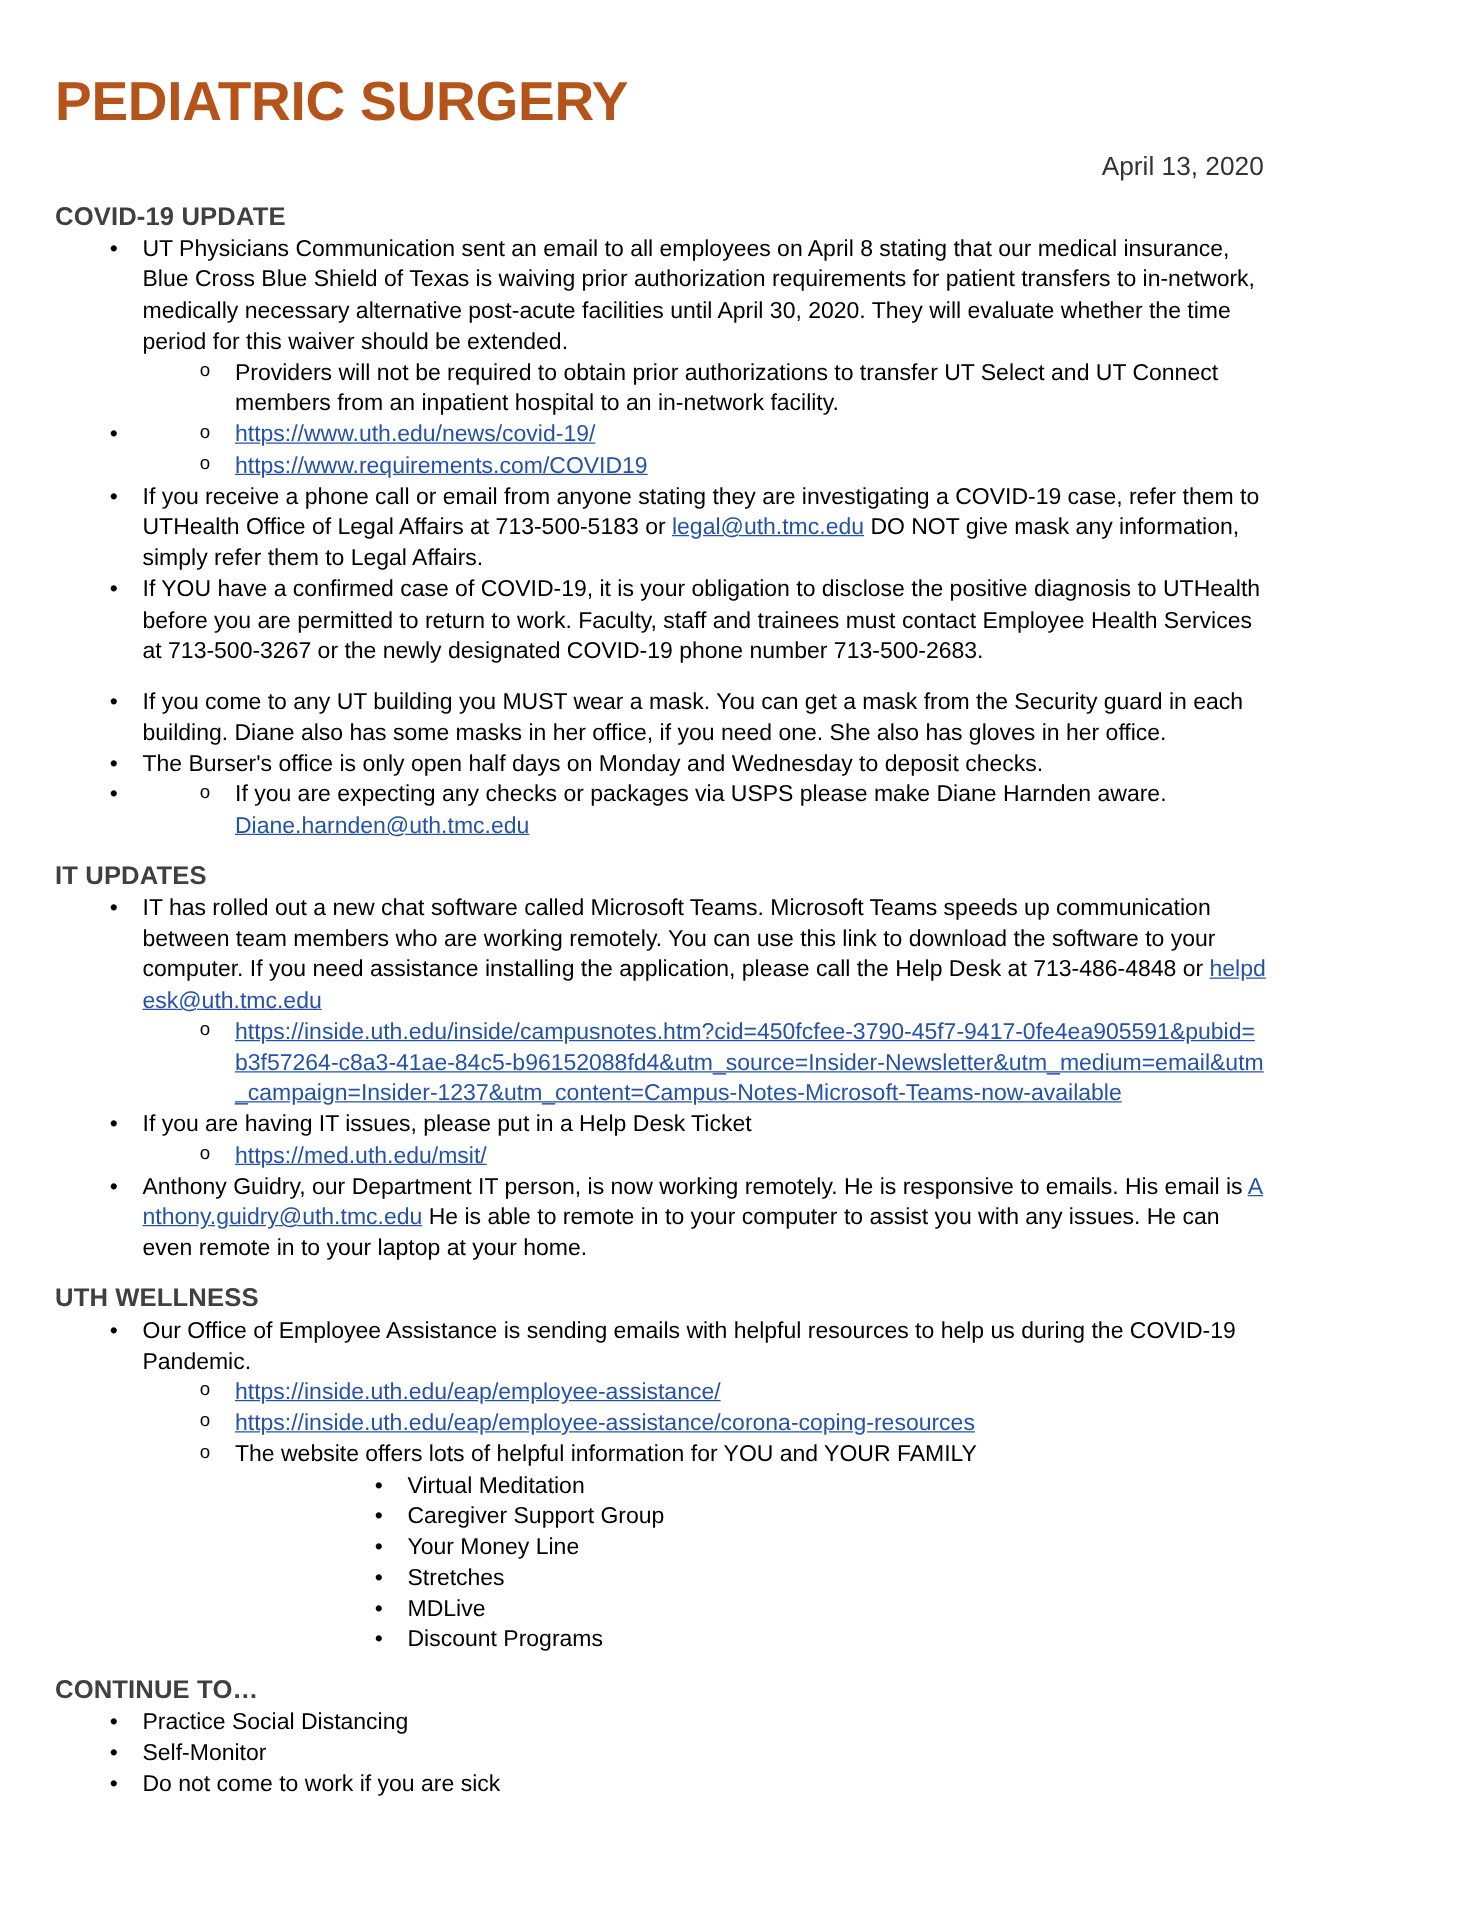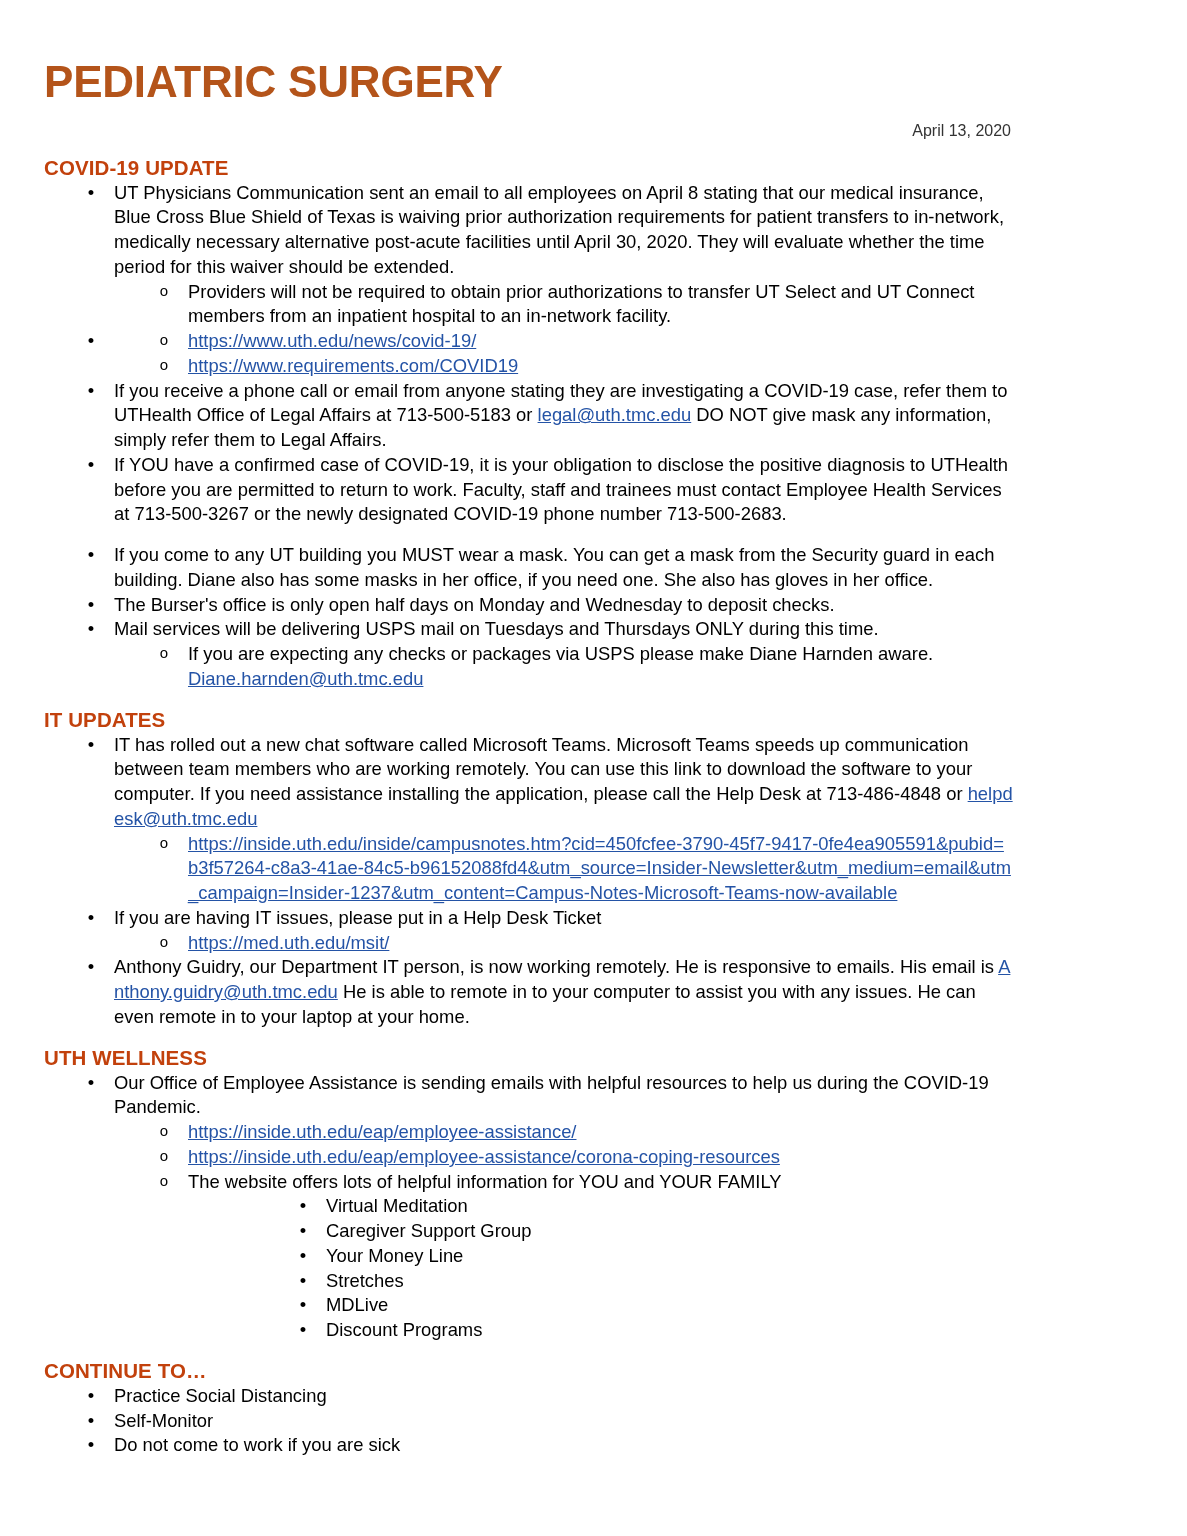--- a/index.html
+++ b/index.html
@@ -34,32 +34,32 @@
   .title-line2 {
     font-size: 40px;
     font-weight: bold;
     color: #404040;
     letter-spacing: -0.2px;
     line-height: 1.12;
     margin: 2px 0 0 0;
   }
   .date-line {
     text-align: right;
-    font-size: 16px;
+    font-size: 21px;
     color: #333333;
     margin-top: 16px;
     padding-right: 2px;
   }
 
   
   .section { margin-top: 16px; }
   .section-heading {
     font-size: 20.5px;
     font-weight: bold;
-    color: #c2410c;
+    color: #404040;
     letter-spacing: 0.1px;
     margin: 0 0 1px 2px;
   }
 
   
   ul.lvl1, ul.lvl2, ul.lvl3 {
     margin: 0;
     padding: 0;
     list-style: none;
   }
@@ -158,21 +158,20 @@
         <span class="txt">If you come to any UT building you MUST wear a mask.  You can get a mask from the Security guard in each building.  Diane also has some masks in her office, if you need one.  She also has gloves in her office.</span>
       </li>
 
       <li class="item">
         <span class="bullet">•</span>
         <span class="txt">The Burser's office is only open half days on Monday and Wednesday to deposit checks.</span>
       </li>
 
       <li class="item">
         <span class="bullet">•</span>
-        <span class="txt">Mail services will be delivering USPS mail on Tuesdays and Thursdays ONLY during this time.</span>
         <ul class="lvl2">
           <li class="item">
             <span class="bullet hollow">o</span>
             <span class="txt"><span>If you are expecting any checks or packages via USPS please make Diane Harnden aware.</span><br><a class="lnk" href="#">Diane.harnden@uth.tmc.edu</a></span>
           </li>
         </ul>
       </li>
 
     </ul>
   </div>

